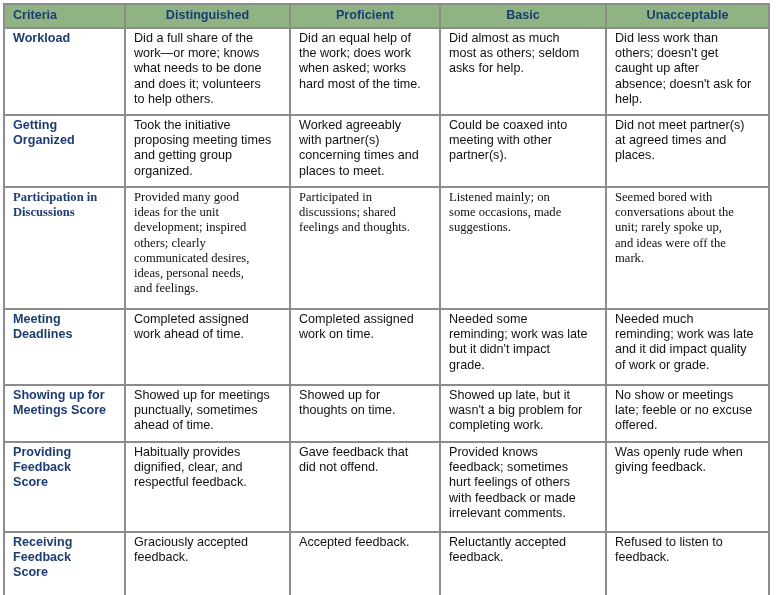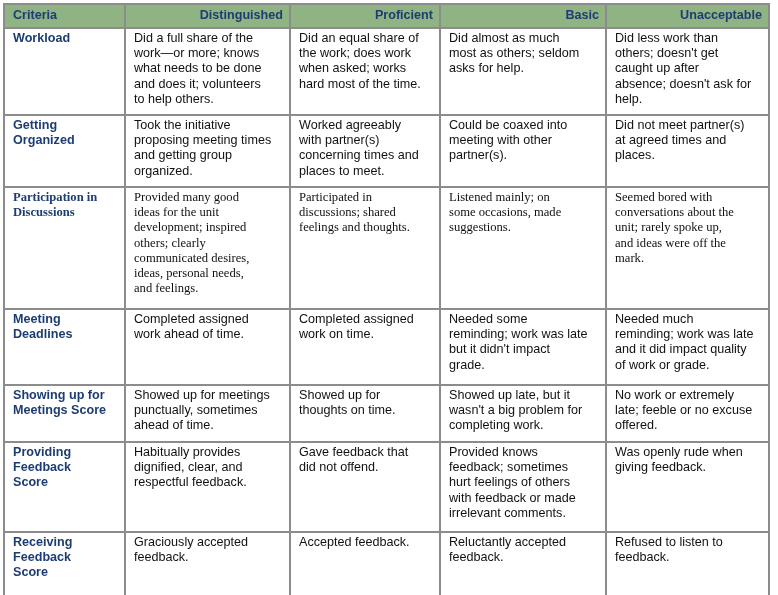--- a/index.html
+++ b/index.html
@@ -22,21 +22,21 @@
       border: 2px solid #8c8c8c;
       vertical-align: top;
       padding: 2px 8px 3px 8px;
       text-align: left;
       overflow: hidden;
     }
     .rubric thead th {
       background: #8fb383;
       color: #1d3d72;
       font-weight: bold;
-      text-align: right;
+      text-align: center;
       height: 18px;
       padding: 3px 6px 1px 6px;
       font-size: 12.6px;
     }
     .rubric thead th.first { text-align: left; padding-left: 8px; }
     .rubric tbody th {
       color: #1d3d72;
       font-weight: bold;
       font-size: 12.6px;
     }
@@ -75,21 +75,21 @@
           <span class="line">Workload</span>
         </th>
         <td>
           <span class="line">Did a full share of the</span>
           <span class="line">work—or more; knows</span>
           <span class="line">what needs to be done</span>
           <span class="line">and does it; volunteers</span>
           <span class="line">to help others.</span>
         </td>
         <td>
-          <span class="line">Did an equal share of</span>
+          <span class="line">Did an equal help of</span>
           <span class="line">the work; does work</span>
           <span class="line">when asked; works</span>
           <span class="line">hard most of the time.</span>
         </td>
         <td>
           <span class="line">Did almost as much</span>
           <span class="line">most as others; seldom</span>
           <span class="line">asks for help.</span>
         </td>
         <td>
@@ -199,21 +199,21 @@
         <td>
           <span class="line">Showed up for</span>
           <span class="line">thoughts on time.</span>
         </td>
         <td>
           <span class="line">Showed up late, but it</span>
           <span class="line">wasn't a big problem for</span>
           <span class="line">completing work.</span>
         </td>
         <td>
-          <span class="line">No work or extremely</span>
+          <span class="line">No show or meetings</span>
           <span class="line">late; feeble or no excuse</span>
           <span class="line">offered.</span>
         </td>
       </tr>
       <tr class="r5">
         <th>
           <span class="line">Providing</span>
           <span class="line">Feedback</span>
           <span class="line">Score</span>
         </th>

